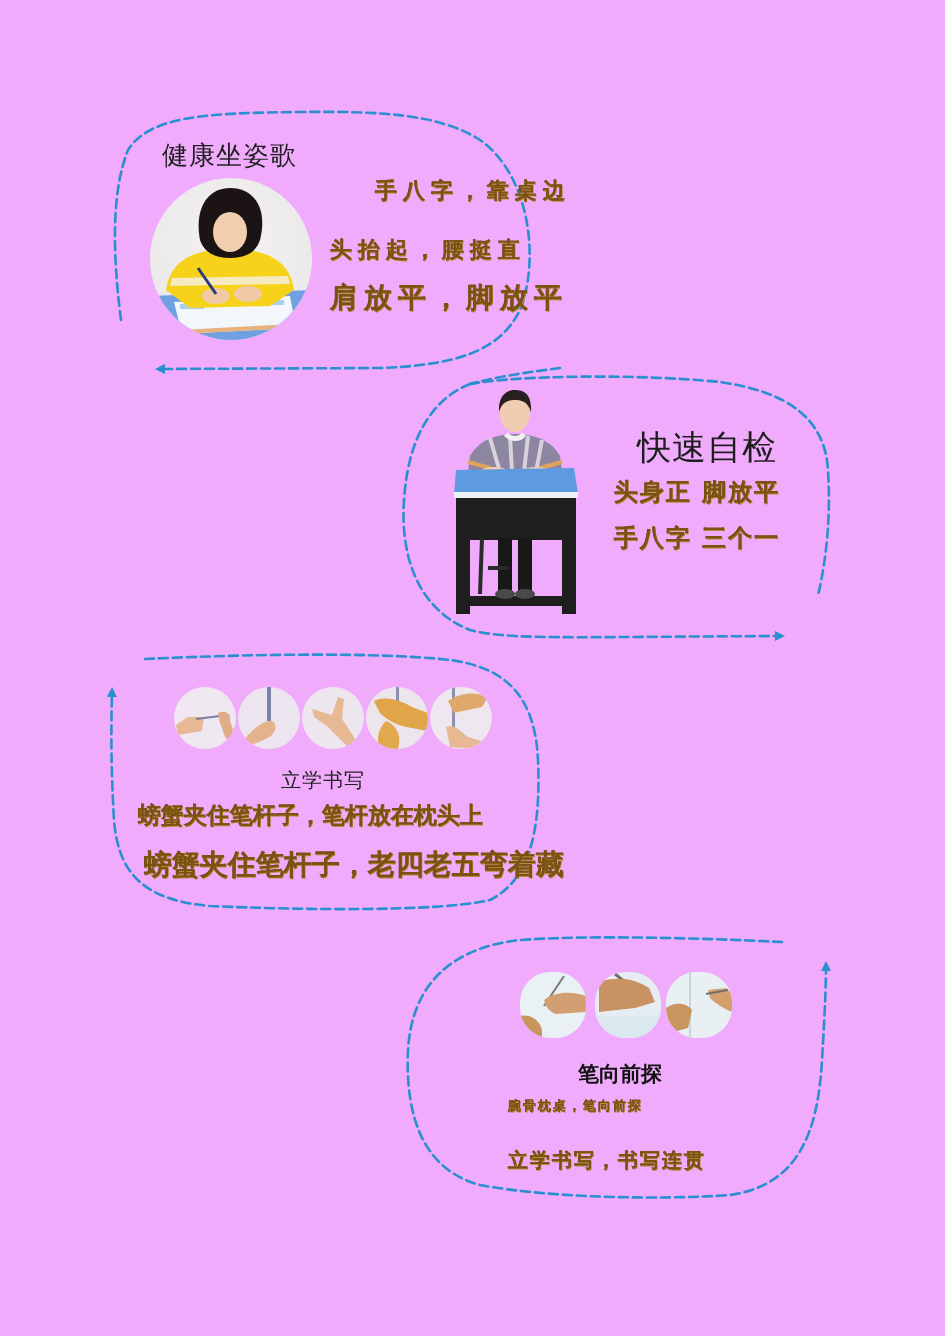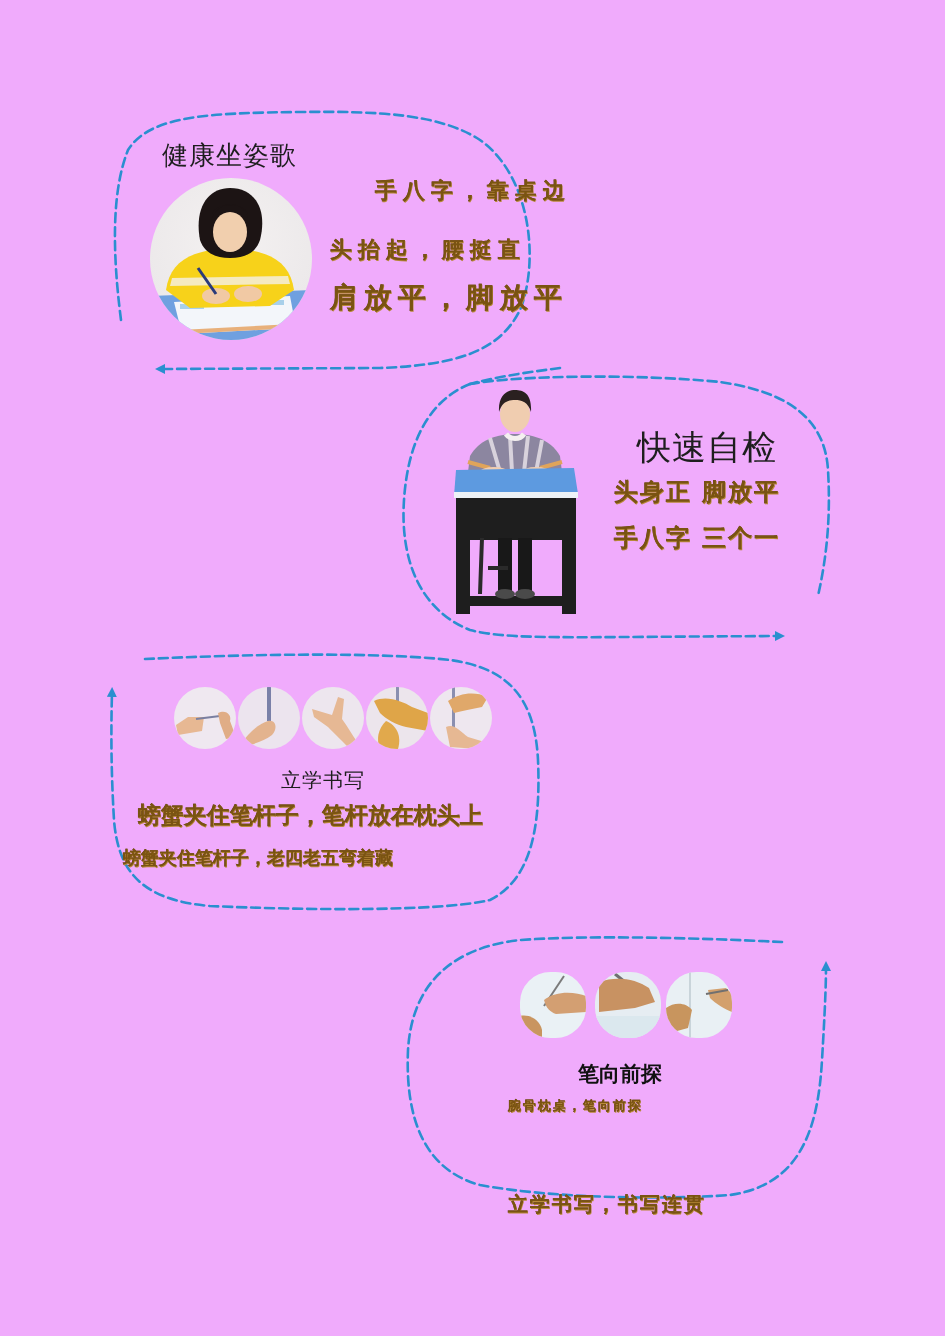--- a/index.html
+++ b/index.html
@@ -140,21 +140,21 @@
     <div class="thumb" style="left:430px; top:687px; background:#eee7ef;">
       <svg width="62" height="62" viewBox="0 0 62 62">
         <rect x="22" y="0" width="3" height="48" fill="#8a8fb0"></rect>
         <path d="M18,14 C30,6 44,4 58,10 L52,20 C42,22 32,24 24,26 Z" fill="#e0a86a"></path>
         <path d="M16,40 C24,36 30,44 38,50 L58,56 L48,62 L20,60 Z" fill="#e6b893"></path>
       </svg>
     </div>
 
     <div class="abs title" style="left:281px; top:767px; font-size:20px;">立学书写</div>
     <div class="abs gold" style="left:138px; top:800px; font-size:23px;">螃蟹夹住笔杆子，笔杆放在枕头上</div>
-    <div class="abs gold" style="left:123px; top:846px; font-size:18px;">螃蟹夹住笔杆子，老四老五弯着藏</div>
+    <div class="abs gold" style="left:144px; top:846px; font-size:28px;">螃蟹夹住笔杆子，老四老五弯着藏</div>
   </section>
 
   <section>
     <div class="thumb3" style="left:520px; top:972px; background:#eaf1f5;">
       <svg width="66" height="66" viewBox="0 0 66 66">
         <line x1="24" y1="34" x2="44" y2="4" stroke="#7a7a7a" stroke-width="2"></line>
         <path d="M24,28 C36,18 56,20 66,24 L66,40 L36,42 C30,40 26,36 24,28 Z" fill="#d39f72"></path>
         <path d="M0,44 C10,42 20,48 22,58 L22,66 L0,66 Z" fill="#c9955f"></path>
       </svg>
     </div>
@@ -169,16 +169,16 @@
       <svg width="66" height="66" viewBox="0 0 66 66">
         <line x1="24" y1="0" x2="24" y2="66" stroke="#c9d4da" stroke-width="2"></line>
         <path d="M0,36 C8,30 20,30 26,38 L22,56 L0,62 Z" fill="#c8955e"></path>
         <path d="M42,18 L60,16 L66,22 L66,40 C60,38 50,32 44,26 Z" fill="#d3a06c"></path>
         <line x1="40" y1="22" x2="62" y2="18" stroke="#707070" stroke-width="2"></line>
       </svg>
     </div>
 
     <div class="abs" style="left:578px; top:1060px; font-size:21px; font-weight:bold; color:#111111; white-space:nowrap;">笔向前探</div>
     <div class="abs gold gold-serif" style="left:508px; top:1097px; font-size:13px; letter-spacing:2px;">腕骨枕桌，笔向前探</div>
-    <div class="abs gold gold-serif" style="left:508px; top:1147px; font-size:20px; letter-spacing:2px;margin-top:44px;">立学书写，书写连贯</div>
+    <div class="abs gold gold-serif" style="left:508px; top:1147px; font-size:20px; letter-spacing:2px;">立学书写，书写连贯</div>
   </section>
 
 </div>
 
 </body></html>

